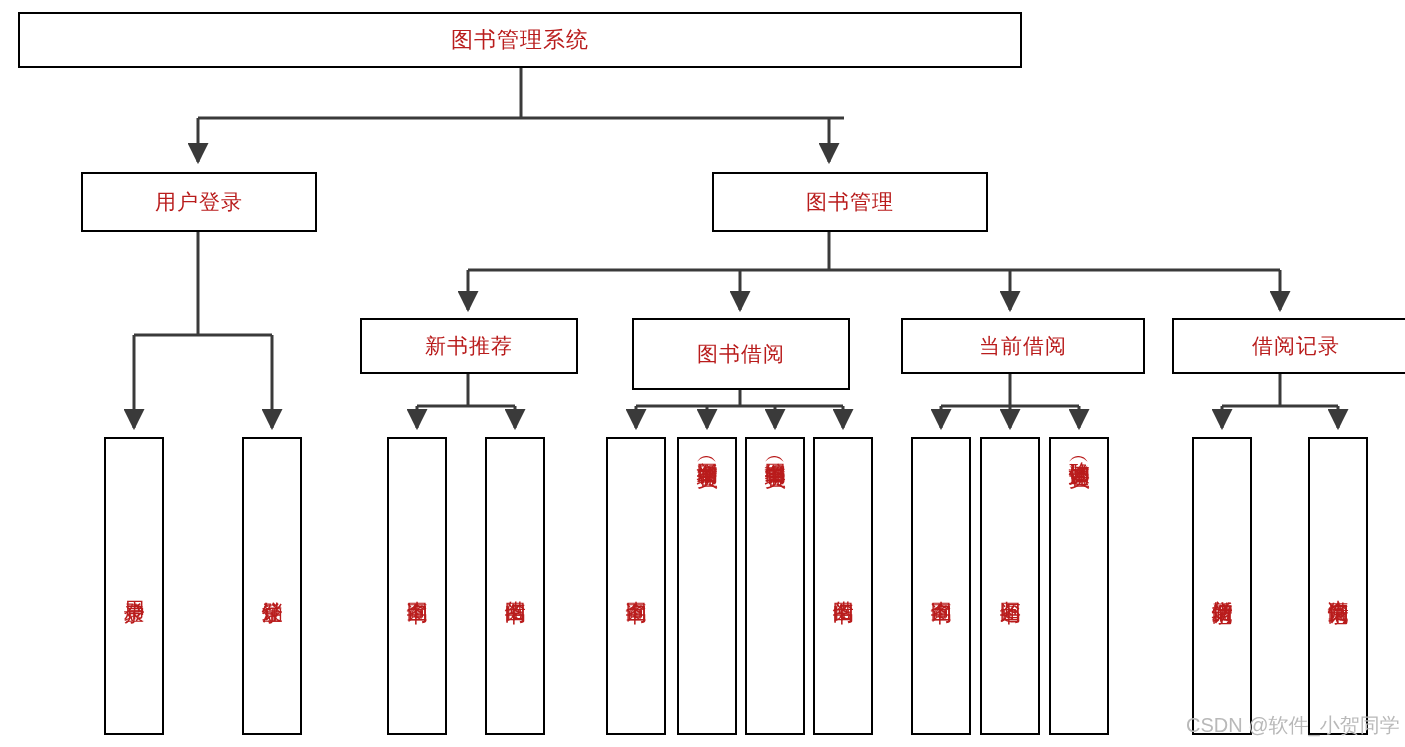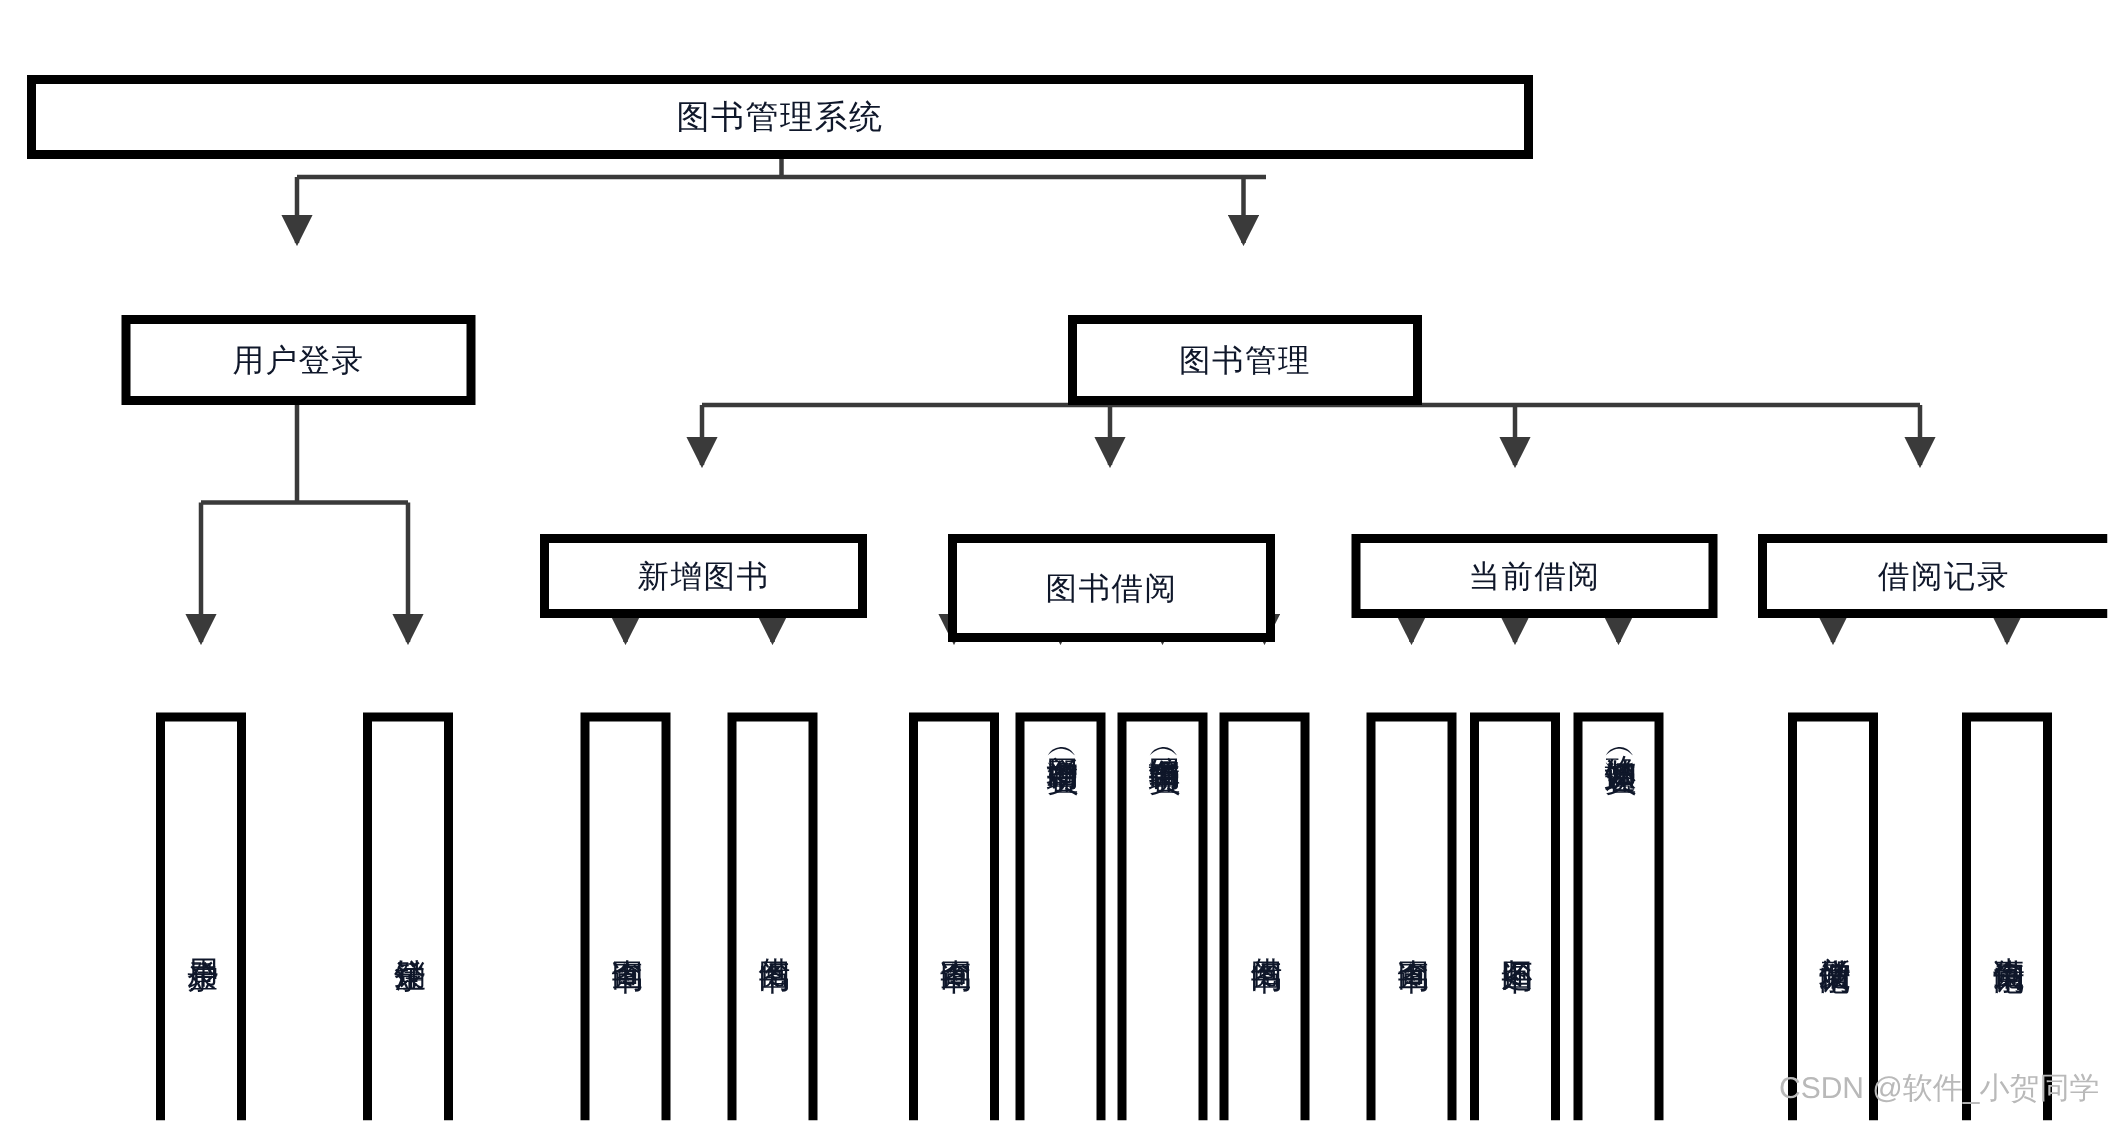--- a/index.html
+++ b/index.html
@@ -21,24 +21,23 @@
     position: absolute;
     left: 0;
     top: 0;
     width: 1405px;
     height: 747px;
     pointer-events: none;
   }
   .node {
     position: absolute;
     box-sizing: border-box;
-    border: 6px solid #000000;
+    border: 2px solid #000000;
     background: #ffffff;
-    color: #0f172a;
-    margin-top: 38px;
+    color: #b91c1c;
   }
   .node.h {
     display: flex;
     align-items: center;
     justify-content: center;
     font-size: 21px;
     letter-spacing: 1px;
   }
   .node.root {
     font-size: 22px;
@@ -119,23 +118,23 @@
       <path d="M 1280 374 L 1280 406"></path>
       <path d="M 1222 406 L 1338 406"></path>
       <path d="M 1222 406 L 1222 428" marker-end="url(#arrow)"></path>
       <path d="M 1338 406 L 1338 428" marker-end="url(#arrow)"></path>
     </g>
   </svg>
 
   <div class="node h root" style="left:18px; top:12px; width:1004px; height:56px;">图书管理系统</div>
 
   <div class="node h" style="left:81px; top:172px; width:236px; height:60px;">用户登录</div>
-  <div class="node h" style="left:712px; top:172px; width:236px; height:60px;">图书管理</div>
+  <div class="node h" style="left:712px; top:172px; width:276px; height:60px;">图书管理</div>
 
-  <div class="node h" style="left:360px; top:318px; width:218px; height:56px;">新增图书</div>
+  <div class="node h" style="left:360px; top:318px; width:218px; height:56px;">新书推荐</div>
   <div class="node h" style="left:632px; top:318px; width:218px; height:72px;">图书借阅</div>
   <div class="node h" style="left:901px; top:318px; width:244px; height:56px;">当前借阅</div>
   <div class="node h" style="left:1172px; top:318px; width:248px; height:56px;">借阅记录</div>
 
   <div class="node v mid" style="left:104px; top:437px; width:60px; height:298px;">
     <span class="vtext">用户登录</span>
   </div>
   <div class="node v mid" style="left:242px; top:437px; width:60px; height:298px;">
     <span class="vtext">注销登录</span>
   </div>

